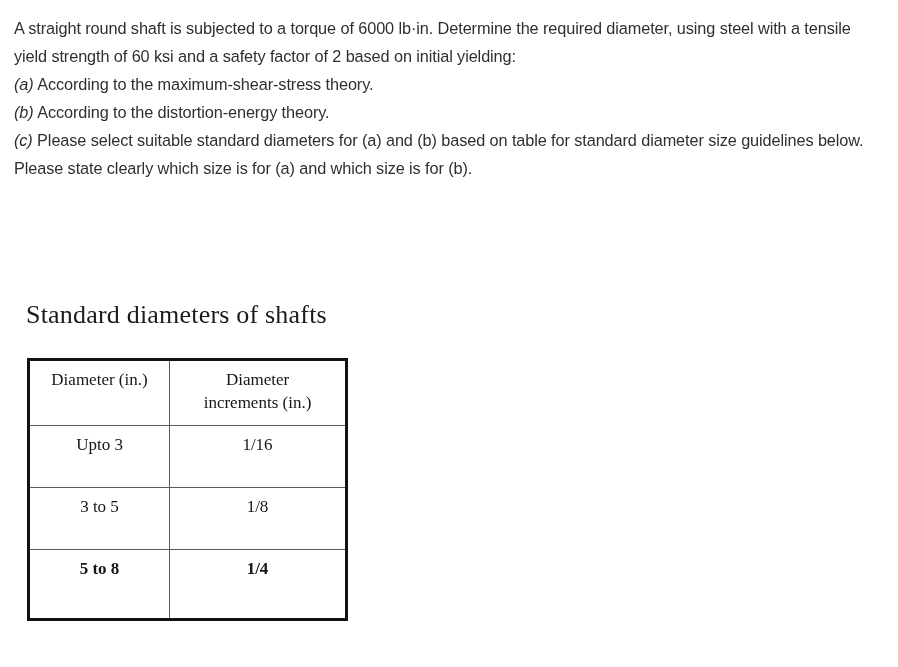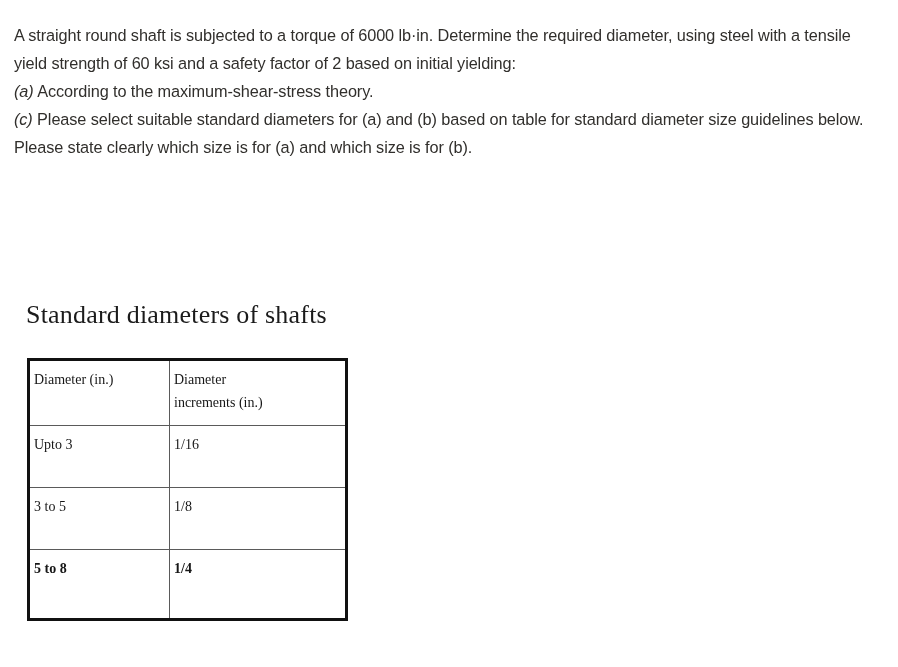--- a/index.html
+++ b/index.html
@@ -39,21 +39,21 @@
     line-height: 28px;
     color: #312f2c;
     letter-spacing: -0.1px;
     margin: 0;
   }
 
   .para + .para {
   }
 
   .para.intro {
-    margin-top: 11px;
+    margin-top: 4px;
     width: 874px;
   }
 
   .para.partc {
     width: 876px;
   }
 
   .it {
     font-style: italic;
   }
@@ -82,24 +82,24 @@
     border: 3px solid #111111;
     background: #ffffff;
   }
 
   .std-table col.c1 { width: 141px; }
   .std-table col.c2 { width: 177px; }
 
   .std-table th,
   .std-table td {
     font-family: "Liberation Serif", "DejaVu Serif", serif;
-    font-size: 14px;
+    font-size: 17px;
     line-height: 23px;
     color: #161616;
-    text-align: left;
+    text-align: center;
     vertical-align: top;
     font-weight: normal;
     padding: 7px 4px 0 4px;
     border-right: 1px solid #5a5a5a;
     border-bottom: 1px solid #5a5a5a;
   }
 
   .std-table th:last-child,
   .std-table td:last-child {
     border-right: none;
@@ -126,20 +126,21 @@
 <body>
 
 <div class="page">
 
   <div class="problem">
 
     <p class="para intro">A straight round shaft is subjected to a torque of 6000 lb·in. Determine the required diameter, using steel with a tensile yield strength of 60 ksi and a safety factor of 2 based on initial yielding:</p>
 
     <p class="para"><span class="it">(a)</span><span> According to the maximum-shear-stress theory.</span></p>
 
+    <p class="para"><span class="it">(b)</span><span> According to the distortion-energy theory.</span></p>
 
     <p class="para partc"><span class="it">(c)</span><span> Please select suitable standard diameters for (a) and (b) based on table for standard diameter size guidelines below. Please state clearly which size is for (a) and which size is for (b).</span></p>
 
   </div>
 
   <div class="table-heading">Standard diameters of shafts</div>
 
   <table class="std-table">
     <colgroup>
       <col class="c1">

